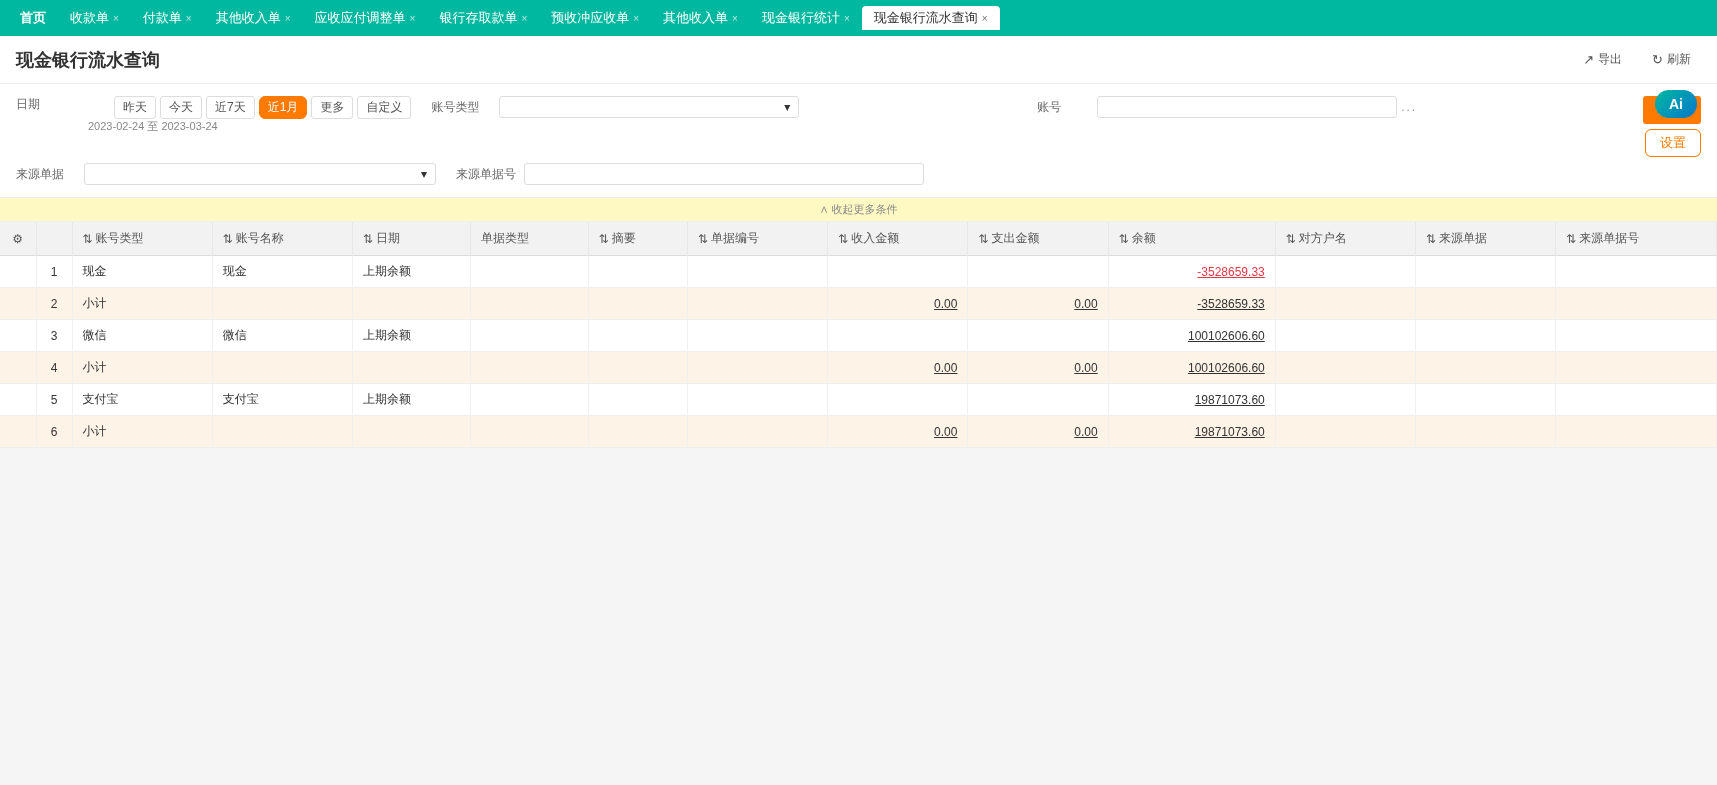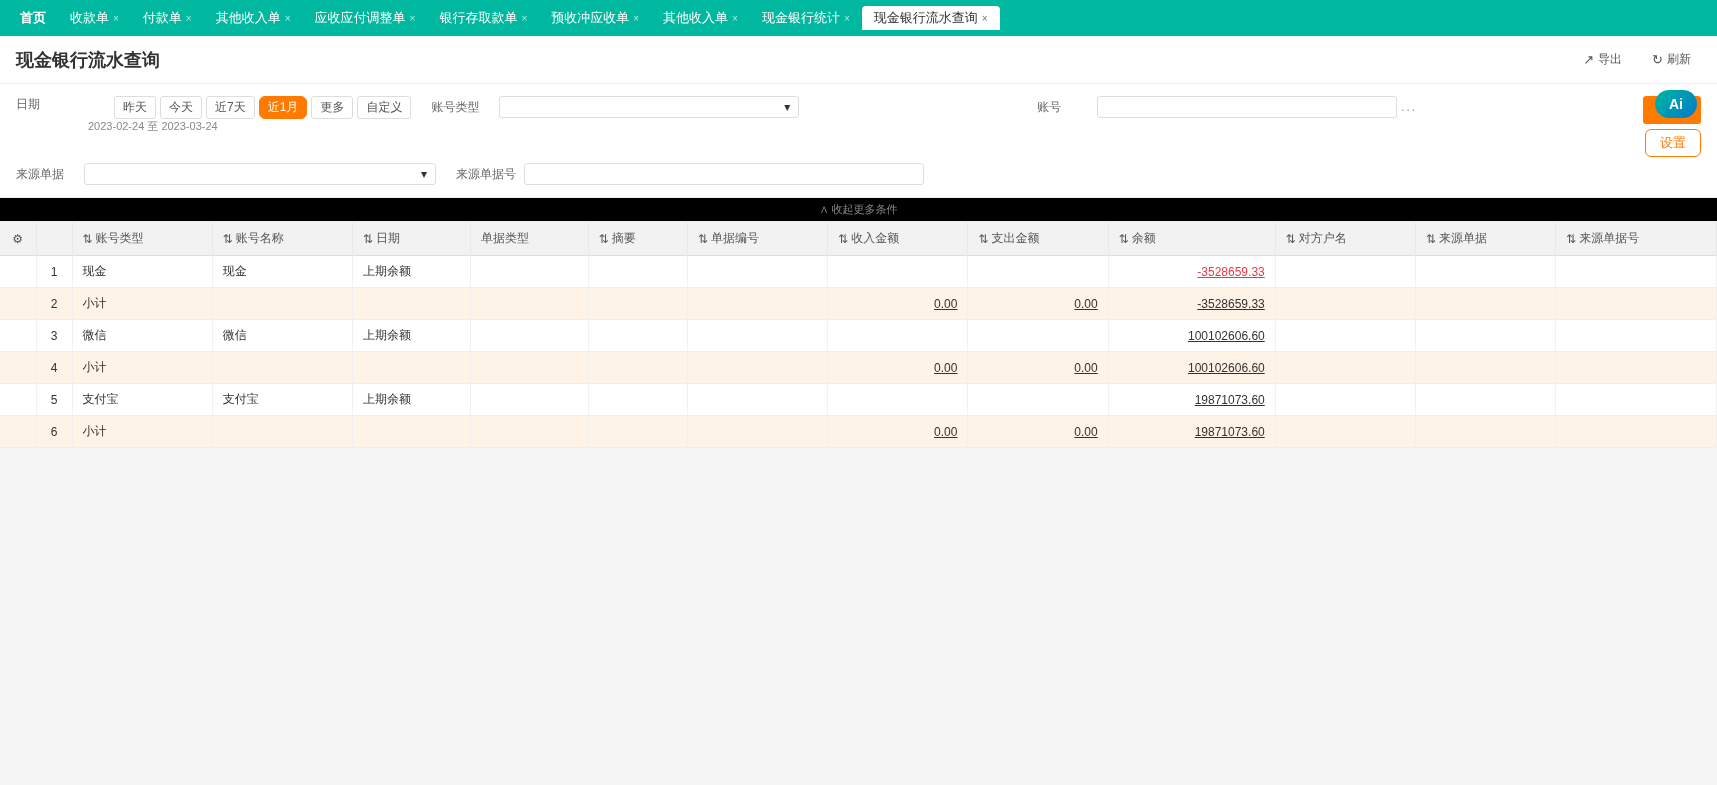--- a/index.html
+++ b/index.html
@@ -150,21 +150,21 @@
       cursor: pointer;
       font-size: 13px;
       text-align: right;
     }
     .collapse-bar {
       text-align: center;
       padding: 4px 0;
       color: #888;
       cursor: pointer;
       font-size: 11px;
-      background: #000000;
+      background: #fef9c3;
       border-bottom: 1px solid #eee;
     }
 
     
     .table-container {
       background: #fff;
       overflow: auto;
     }
     table {
       width: 100%;

